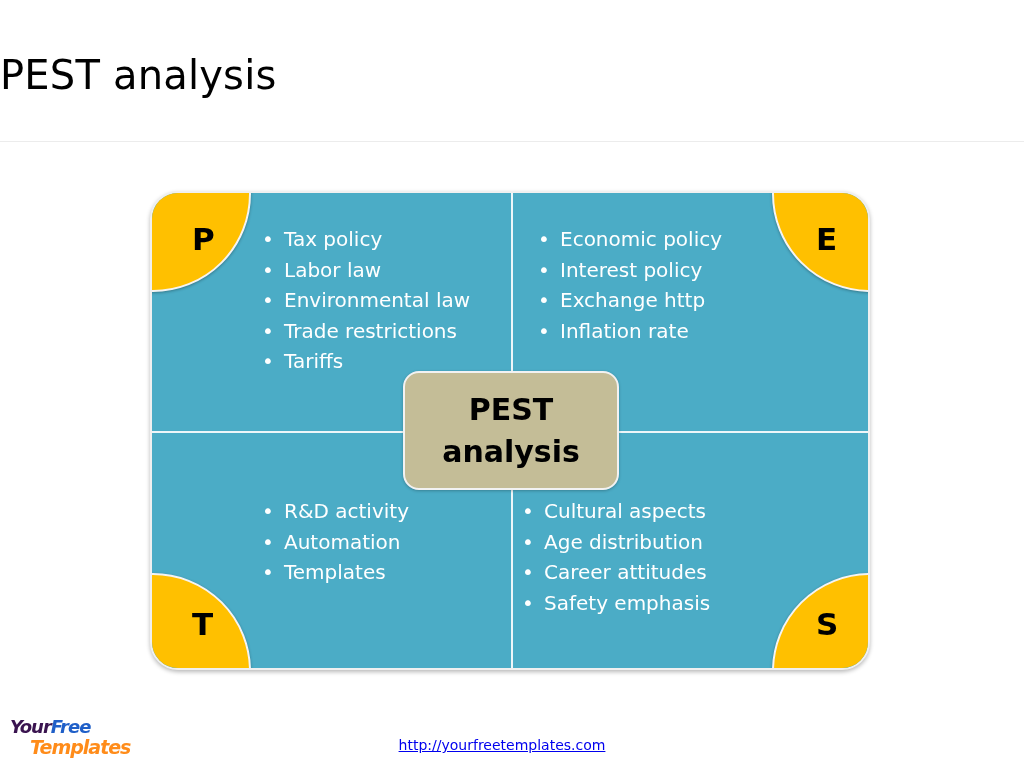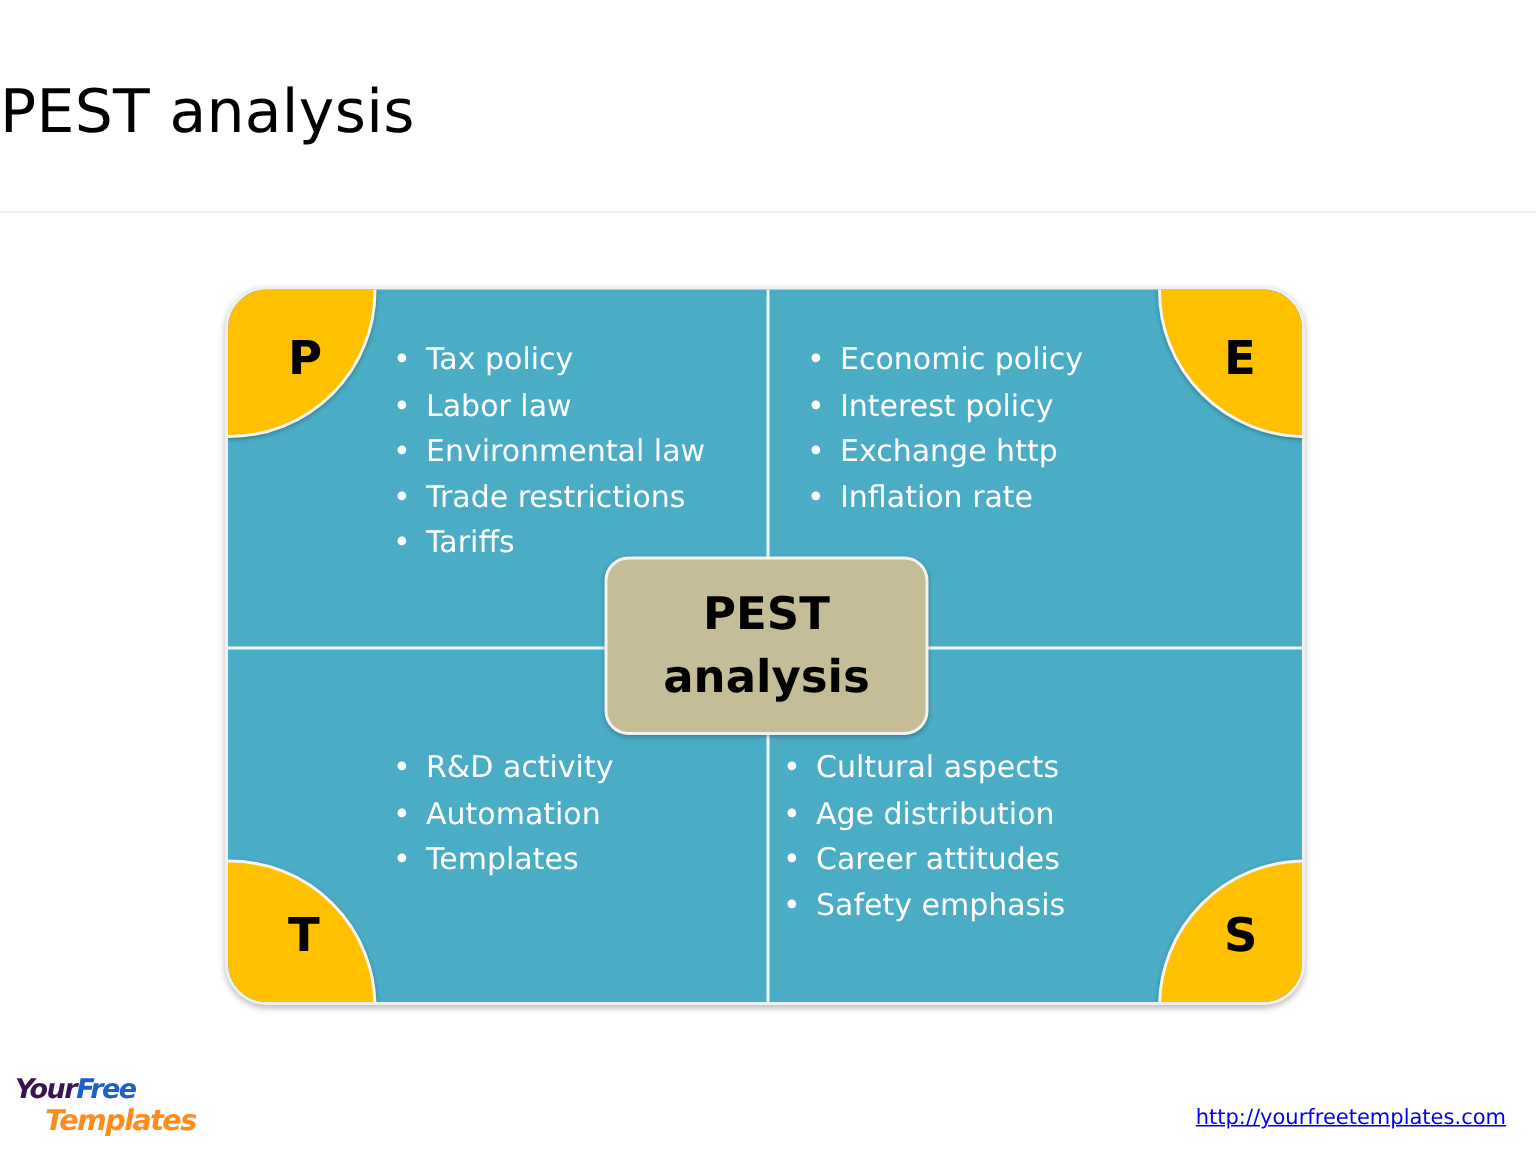--- a/index.html
+++ b/index.html
@@ -8,21 +8,21 @@
   .header-rule { position:absolute; left:0; top:141px; width:1024px; height:1px; background:#ececec; }
   .frame { position:absolute; left:150px; top:191px; width:720px; height:479px; border-radius:28px; background:#4bacc6; overflow:hidden; box-shadow:0 2px 4px rgba(0,0,0,0.28); border:2px solid #f0f0f0; box-sizing:border-box; }
   .vline { position:absolute; left:359px; top:0; width:2px; height:100%; background:#eef6f9; }
   .hline { position:absolute; left:0; top:238px; width:100%; height:2px; background:#eef6f9; }
   .circle { position:absolute; width:196px; height:196px; border-radius:50%; background:#ffc000; border:2px solid #f4f4f4; box-sizing:border-box; box-shadow:0 1px 3px rgba(0,0,0,0.3); }
   .letter { position:absolute; font-weight:bold; font-size:31px; color:#000; font-family:"DejaVu Sans", sans-serif; }
   .list { position:absolute; margin:0; padding:0; list-style:none; color:#ffffff; font-size:20px; font-family:"DejaVu Sans", sans-serif; line-height:30.5px; }
   .list li { position:relative; padding-left:22px; white-space:nowrap; }
   .list li::before { content:"\2022"; position:absolute; left:0; top:0; }
   .center-box { position:absolute; left:403px; top:371px; width:216px; height:119px; background:#c4bd97; border:2px solid #f2f2f2; border-radius:16px; box-sizing:border-box; box-shadow:0 1px 3px rgba(0,0,0,0.25); display:flex; flex-direction:column; align-items:center; justify-content:center; font-weight:bold; font-size:30px; color:#000; line-height:42px; font-family:"DejaVu Sans", sans-serif; }
-  .footer-link { position:absolute; left:0; top:737px; width:1004px; text-align:right; font-size:14px; color:#0000ee; text-decoration:underline; font-family:"DejaVu Sans", sans-serif; }
+  .footer-link { position:absolute; left:0; top:737px; width:1004px; text-align:center; font-size:14px; color:#0000ee; text-decoration:underline; font-family:"DejaVu Sans", sans-serif; }
   .logo { position:absolute; left:8px; top:716px; width:130px; height:44px; font-family:"DejaVu Sans", sans-serif; font-weight:bold; font-style:italic; }
   .logo .l1 { position:absolute; left:2px; top:0; font-size:18px; letter-spacing:-1px; }
   .logo .l2 { position:absolute; left:22px; top:20px; font-size:19px; letter-spacing:-1px; color:#ff8c1a; }
   .logo .your { color:#3a1450; }
   .logo .free { color:#1f5fc8; }
 </style>
 </head>
 <body>
 
 <div class="title">PEST analysis</div>

